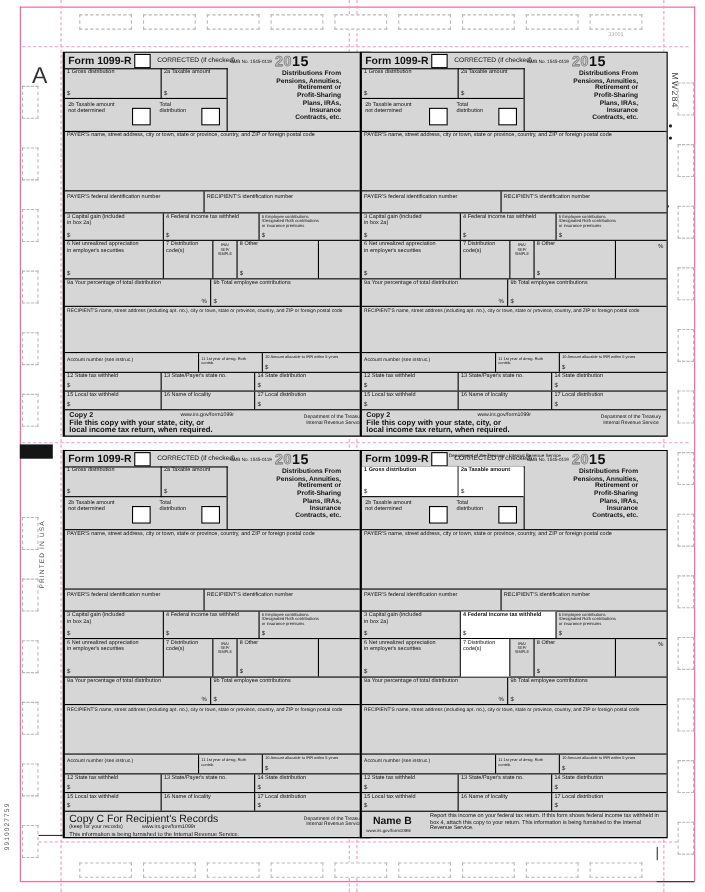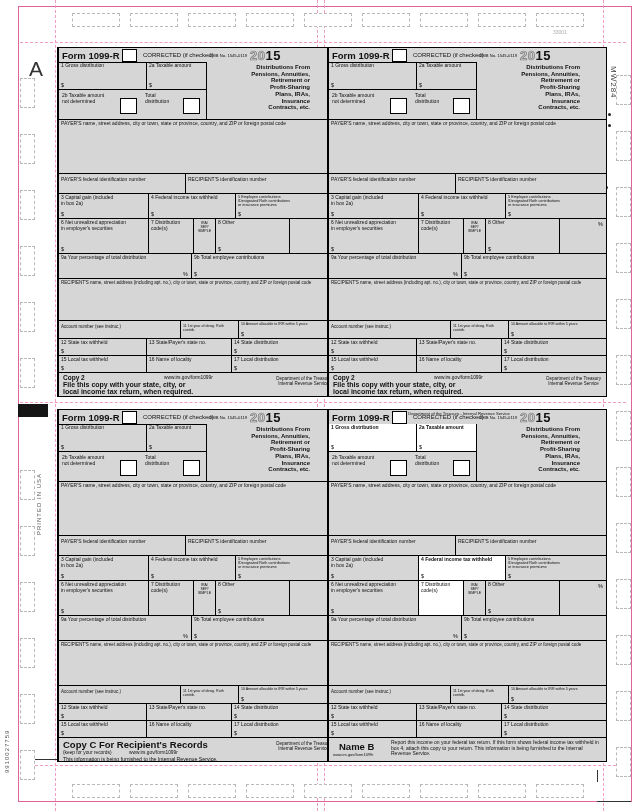--- a/index.html
+++ b/index.html
@@ -51,21 +51,21 @@
   .payer{position:relative;height:53px;border-bottom:1px solid #000;flex:none;}
   .recip{position:relative;flex:1;border-bottom:1px solid #000;min-height:40px;}
   .ira{font-size:3.6px;line-height:4px;text-align:center;padding-top:2px;white-space:pre-line;}
   .footer{position:relative;height:23px;flex:none;}
   .f-copy2,.f-copyC,.f-copyB{display:none;position:absolute;inset:0;}
   .copy2 .f-copy2{display:block;} .copyC .f-copyC{display:block;} .copyB .f-copyB{display:block;}
   .c2label{position:absolute;left:4px;top:1px;font-size:6.5px;font-weight:bold;}
   .c2url{position:absolute;left:105px;top:2px;font-size:4.8px;}
   .c2text{position:absolute;left:4px;top:8px;font-size:7px;line-height:7.4px;font-weight:bold;white-space:pre-line;}
   .deptr{position:absolute;right:5px;top:3px;font-size:4.5px;line-height:5px;text-align:center;white-space:pre-line;}
-  .cClabel{position:absolute;left:4px;top:1px;font-size:9.5px;font-weight:bold;}
+  .cClabel{position:absolute;left:4px;top:1px;font-size:9.5px;font-weight:normal;}
   .cCkeep{position:absolute;left:4px;top:12px;font-size:4.8px;}
   .cCurl{position:absolute;left:70px;top:12px;font-size:4.8px;}
   .cCfurn{position:absolute;left:4px;top:17.5px;font-size:5.2px;}
   .cBlabel{position:absolute;left:10px;top:3px;font-size:9.5px;font-weight:bold;}
   .cBurl{position:absolute;left:4px;top:14px;font-size:4px;}
   .cBtext{position:absolute;left:62px;top:2px;right:3px;font-size:5px;line-height:5.6px;}
   .deptline{display:none;position:absolute;top:1px;left:55px;width:150px;text-align:center;font-size:4.2px;z-index:2;}
   .copyB .deptline{display:block;}
   .copyB .wb{background:#fff;}
   .copyB .bb{font-weight:bold;}

